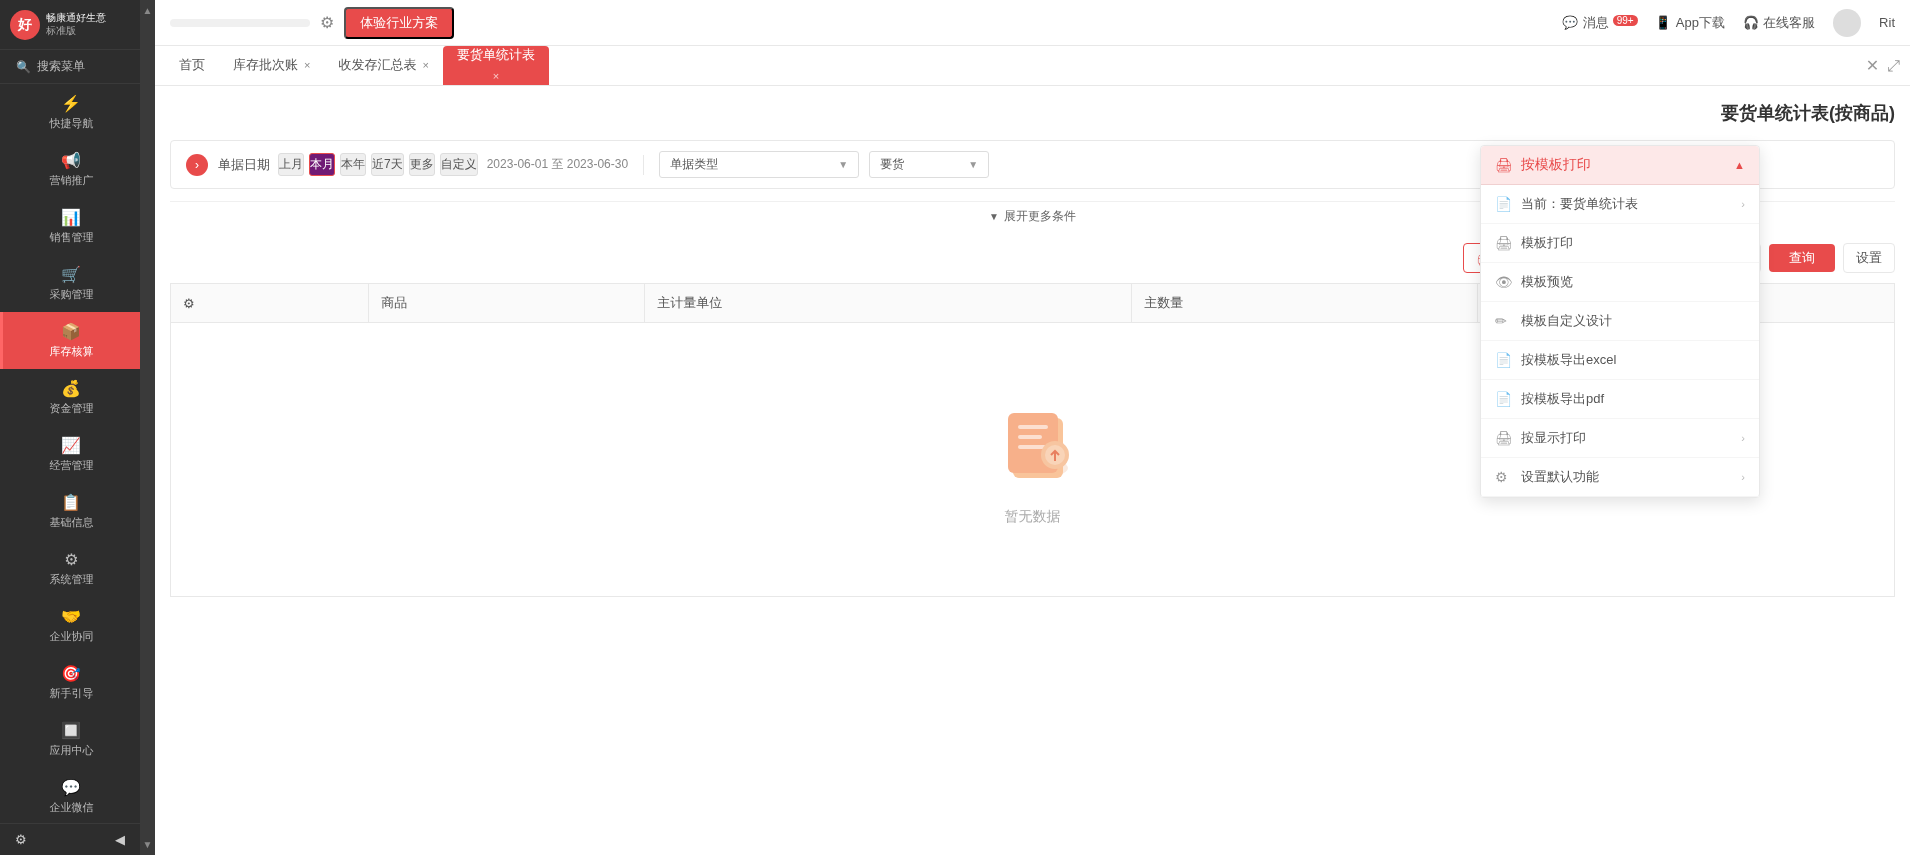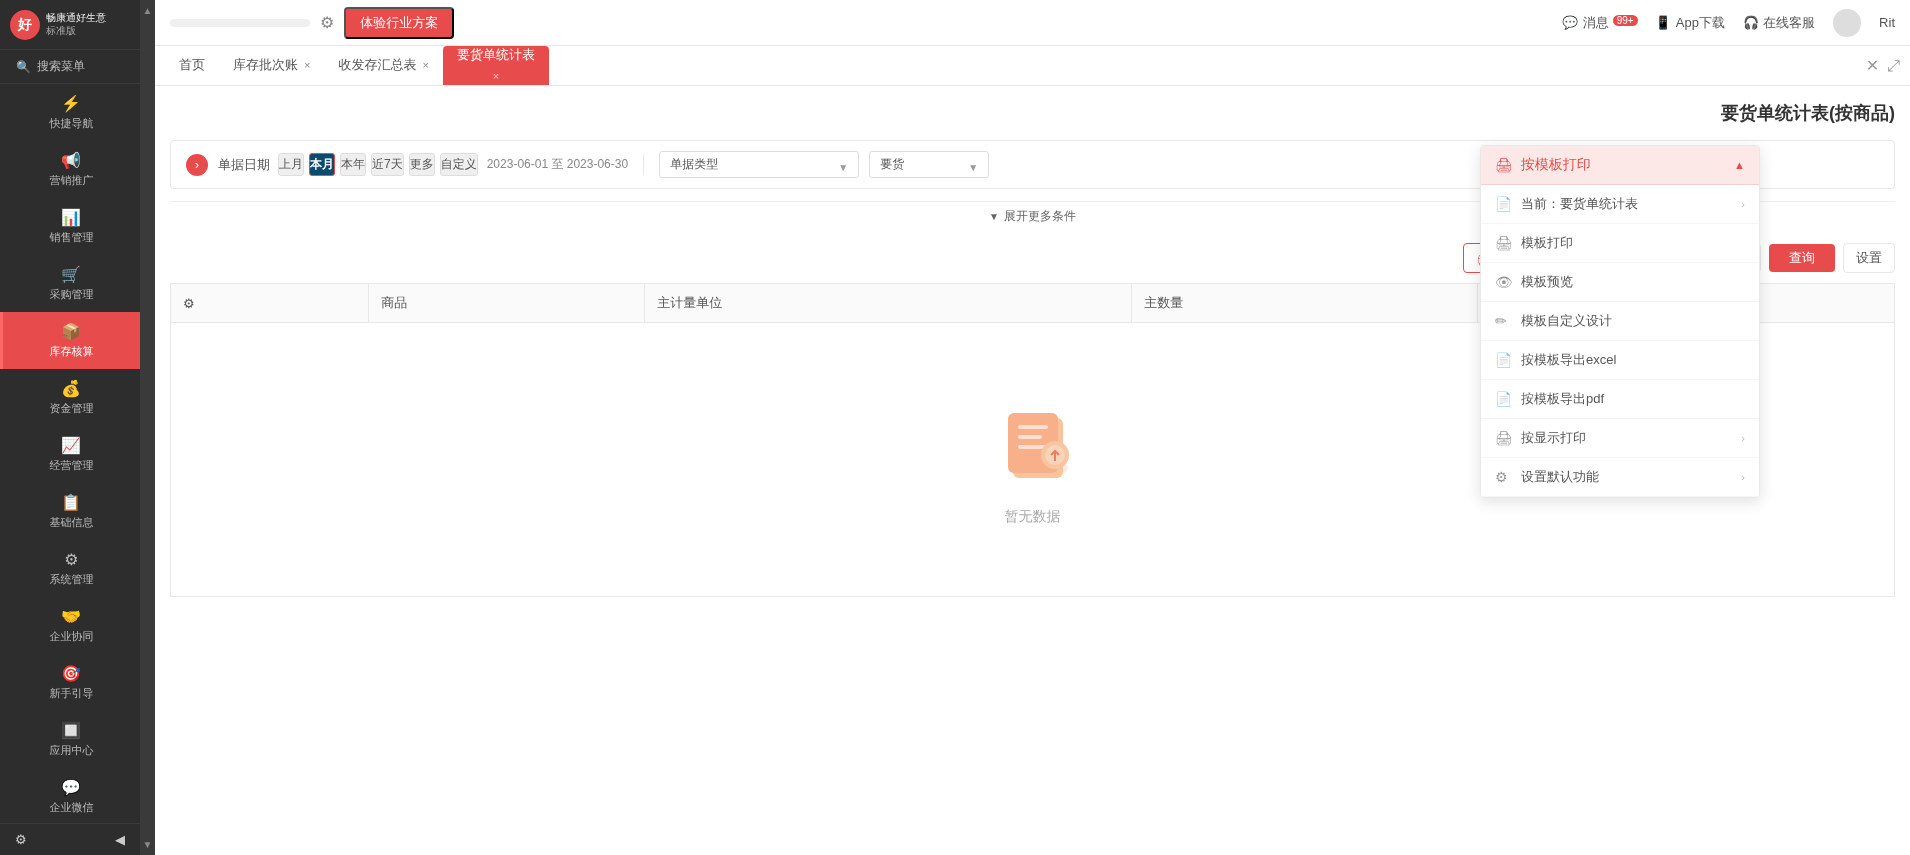--- a/index.html
+++ b/index.html
@@ -214,30 +214,29 @@
     .date-btns { display: flex; gap: 5px; align-items: center; }
     .date-btn {
       padding: 2px 0;
       border: 1px solid #ddd;
       border-radius: 3px;
       cursor: pointer;
       font-size: 12px;
       color: #555;
     }
     .date-btn.active {
-      background: #0c4a6e;
+      background: #701a75;
       color: white;
       border-color: #e84b4b;
-      font-weight: bold;
     }
     .date-range { font-size: 12px; color: #888; margin-left: 4px; }
     .filter-divider { width: 1px; height: 20px; background: #e8e8e8; margin: 0 5px; }
     .filter-select {
       display: flex;
-      align-items: flex-end;
+      align-items: center;
       gap: 4px;
       padding: 4px 10px;
       border: 1px solid #ddd;
       border-radius: 3px;
       min-width: 200px;
       color: #555;
       font-size: 12px;
       cursor: pointer;
     }
     .filter-select-arrow { color: #999; font-size: 10px; margin-left: auto; }

